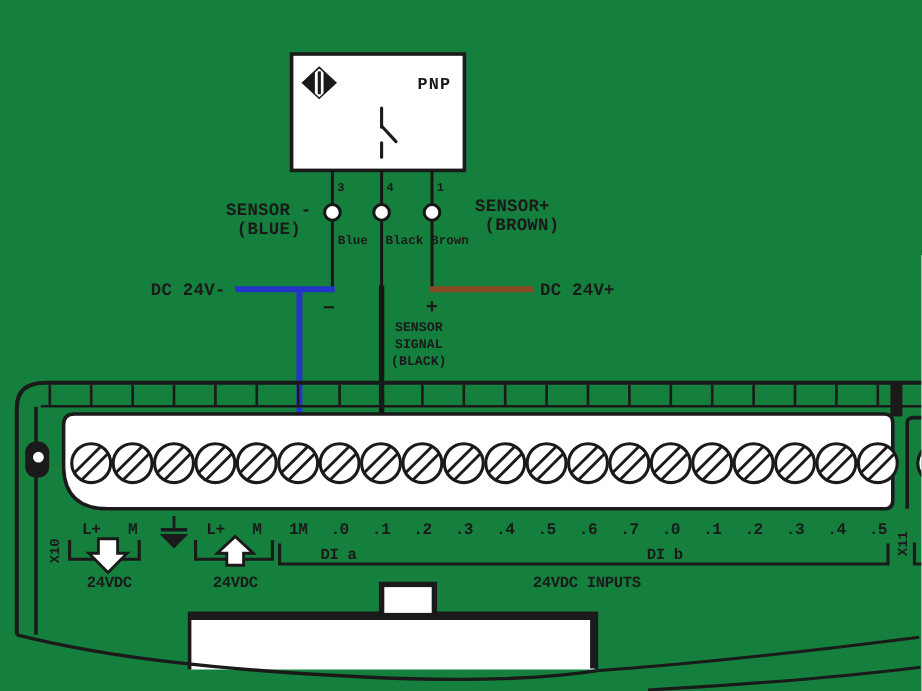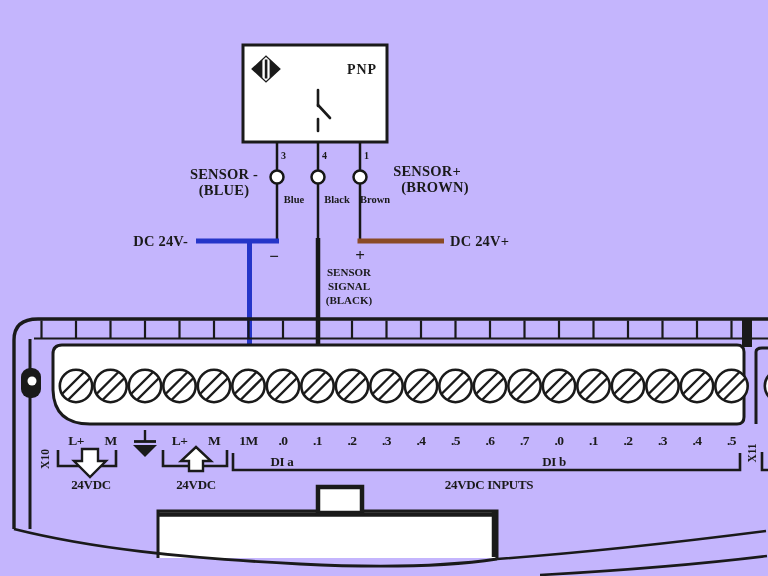--- a/index.html
+++ b/index.html
@@ -1,17 +1,17 @@
 <!DOCTYPE html>
 <html><head>
 <meta charset="utf-8">
 <style>
   html,body{margin:0;padding:0;background:#ffffff;}
-  #stage{position:relative;width:768px;height:576px;background:#c4b5fd;overflow:hidden;
-         font-family:Liberation Serif, serif;}
+  #stage{position:relative;width:768px;height:576px;background:#15803d;overflow:hidden;
+         font-family:Liberation Mono, monospace;}
   svg{position:absolute;left:0;top:0;}
   text{fill:#1a1a1a;}
   .lbl-main{font-size:14.5px;font-weight:600;letter-spacing:0.2px;}
   .lbl-small{font-size:10.5px;font-weight:700;}
   .lbl-pin{font-size:10px;font-weight:700;}
   .lbl-sign{font-size:17px;font-weight:600;}
   .lbl-pnp{font-size:14px;font-weight:700;letter-spacing:1px;}
   .plc-term{font-size:13.5px;font-weight:700;letter-spacing:-0.5px;}
   .plc-group{font-size:13px;font-weight:700;letter-spacing:-0.3px;}
   .plc-port{font-size:11.5px;font-weight:700;}

